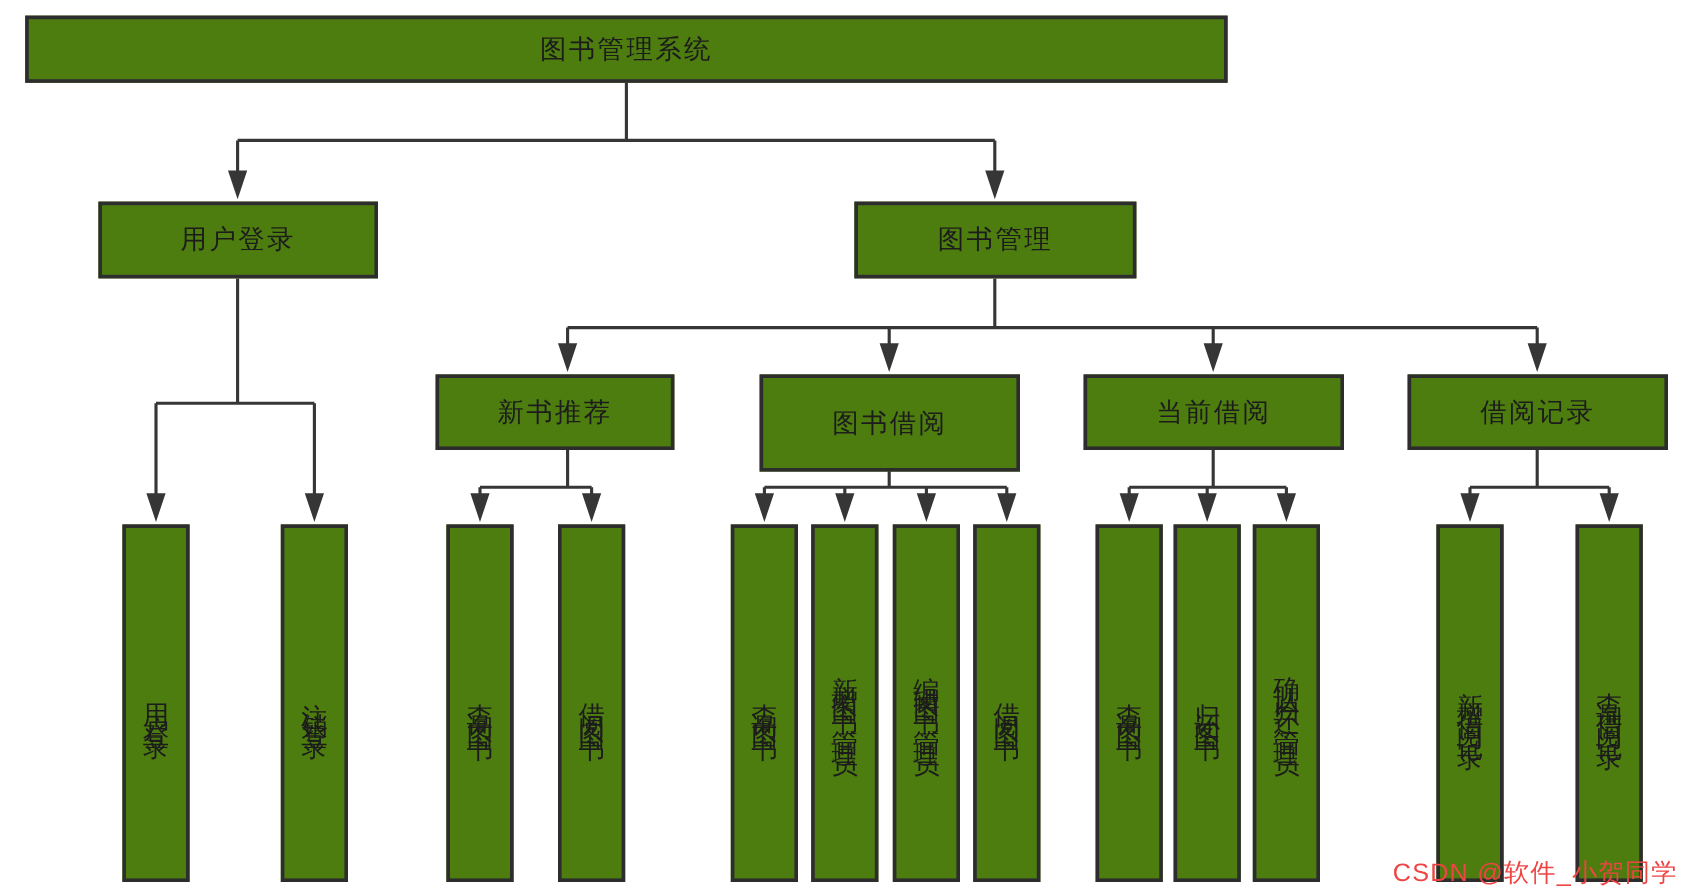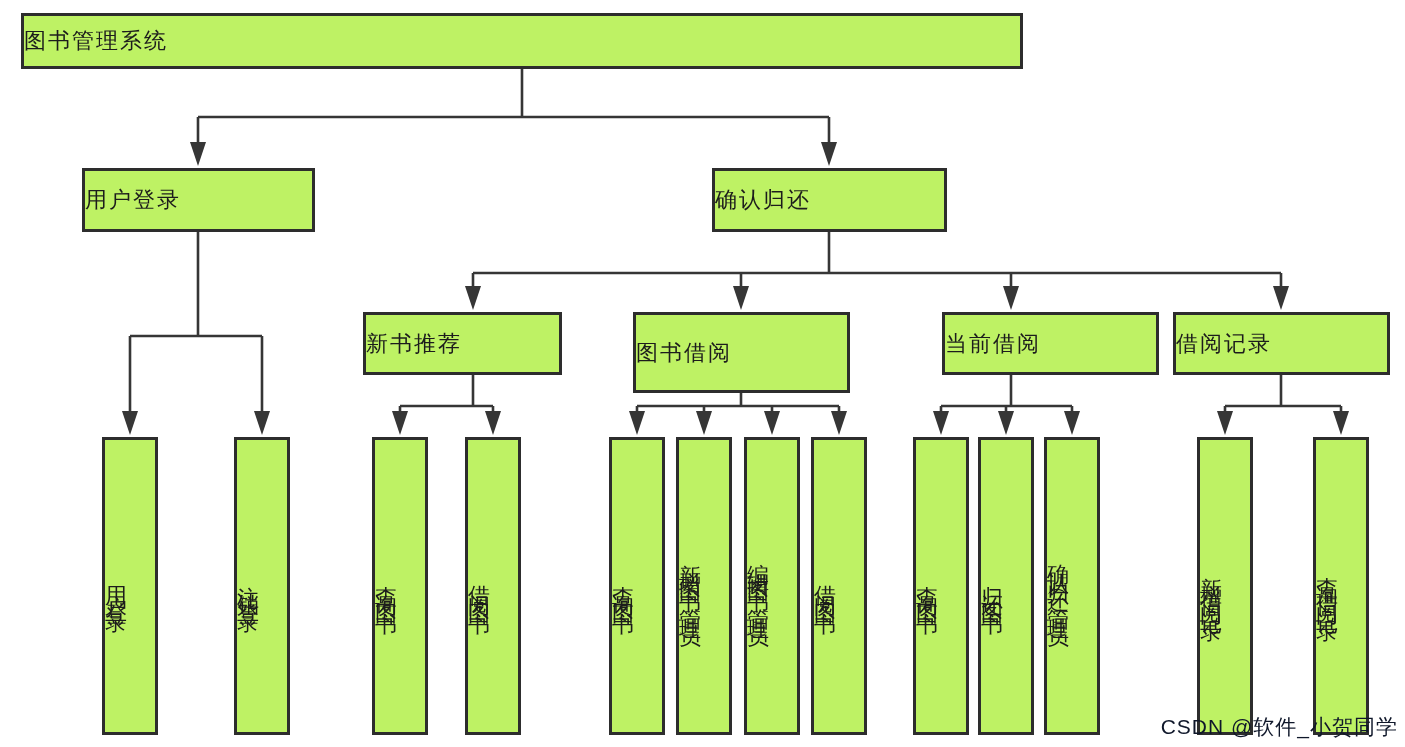--- a/index.html
+++ b/index.html
@@ -13,24 +13,25 @@
   }
   #connectors {
     position: absolute;
     left: 0; top: 0;
     width: 1405px; height: 747px;
     pointer-events: none;
   }
   .node {
     position: absolute;
     box-sizing: border-box;
-    background: #bef264;
+    background: #4d7c0f;
     border: 3px solid #2d2d2d;
     display: flex;
     align-items: center;
+    justify-content: center;
     color: #1c1c1c;
     z-index: 2;
   }
   .h-label {
     font-size: 22px;
     letter-spacing: 2px;
     white-space: nowrap;
   }
   .leaf .v-label {
     writing-mode: vertical-rl;
@@ -39,21 +40,21 @@
     letter-spacing: 9px;
     line-height: 1;
     white-space: nowrap;
   }
   #watermark {
     position: absolute;
     right: 7px;
     bottom: 6px;
     font-size: 21px;
     letter-spacing: 1px;
-    color: #0f172a;
+    color: #ef4444;
     z-index: 5;
     white-space: nowrap;
   }
 </style>
 </head>
 <body>
 
 <div id="stage">
 
   <svg id="connectors" viewBox="0 0 1405 747" xmlns="http://www.w3.org/2000/svg">
@@ -96,30 +97,30 @@
   </svg>
 
   <div class="node" style="left:21px; top:13px; width:1002px; height:56px;">
     <span class="h-label">图书管理系统</span>
   </div>
 
   <div class="node" style="left:82px; top:168px; width:233px; height:64px;">
     <span class="h-label">用户登录</span>
   </div>
   <div class="node" style="left:712px; top:168px; width:235px; height:64px;">
-    <span class="h-label">确认归还</span>
+    <span class="h-label">图书管理</span>
   </div>
 
   <div class="node" style="left:363px; top:312px; width:199px; height:63px;">
     <span class="h-label">新书推荐</span>
   </div>
   <div class="node" style="left:633px; top:312px; width:217px; height:81px;">
     <span class="h-label">图书借阅</span>
   </div>
-  <div class="node" style="left:942px; top:312px; width:217px; height:63px;">
+  <div class="node" style="left:903px; top:312px; width:217px; height:63px;">
     <span class="h-label">当前借阅</span>
   </div>
   <div class="node" style="left:1173px; top:312px; width:217px; height:63px;">
     <span class="h-label">借阅记录</span>
   </div>
 
   <div class="node leaf" style="left:102px; top:437px; width:56px; height:298px;">
     <span class="v-label">用户登录</span>
   </div>
   <div class="node leaf" style="left:234px; top:437px; width:56px; height:298px;">

